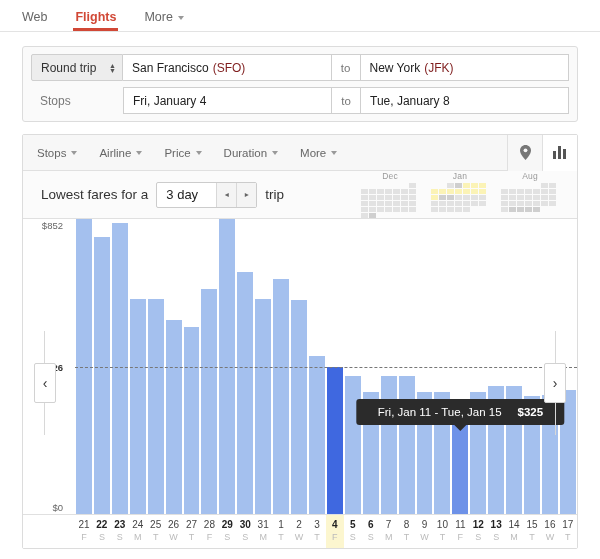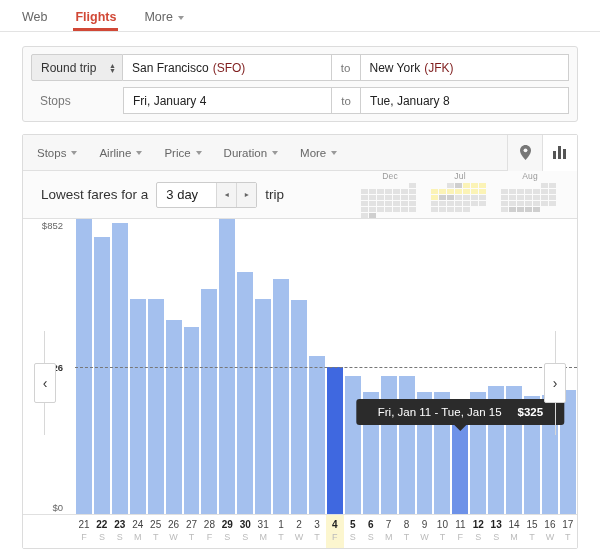--- a/index.html
+++ b/index.html
@@ -525,21 +525,21 @@
               <div class="mc"></div>
               <div class="mc"></div>
               <div class="mc"></div>
               <div class="mc"></div>
               <div class="mc"></div>
               <div class="mc"></div>
               <div class="mc dk"></div>
             </div>
         </div>
         <div class="minical">
-          <div class="minical-title">Jul</div>
+          <div class="minical-title">Jan</div>
           <div class="minical-grid" id="mc1">
               <div class="mc blank"></div>
               <div class="mc blank"></div>
               <div class="mc"></div>
               <div class="mc dk"></div>
               <div class="mc hl"></div>
               <div class="mc hl"></div>
               <div class="mc hl"></div>
               <div class="mc hl"></div>
               <div class="mc hl"></div>

